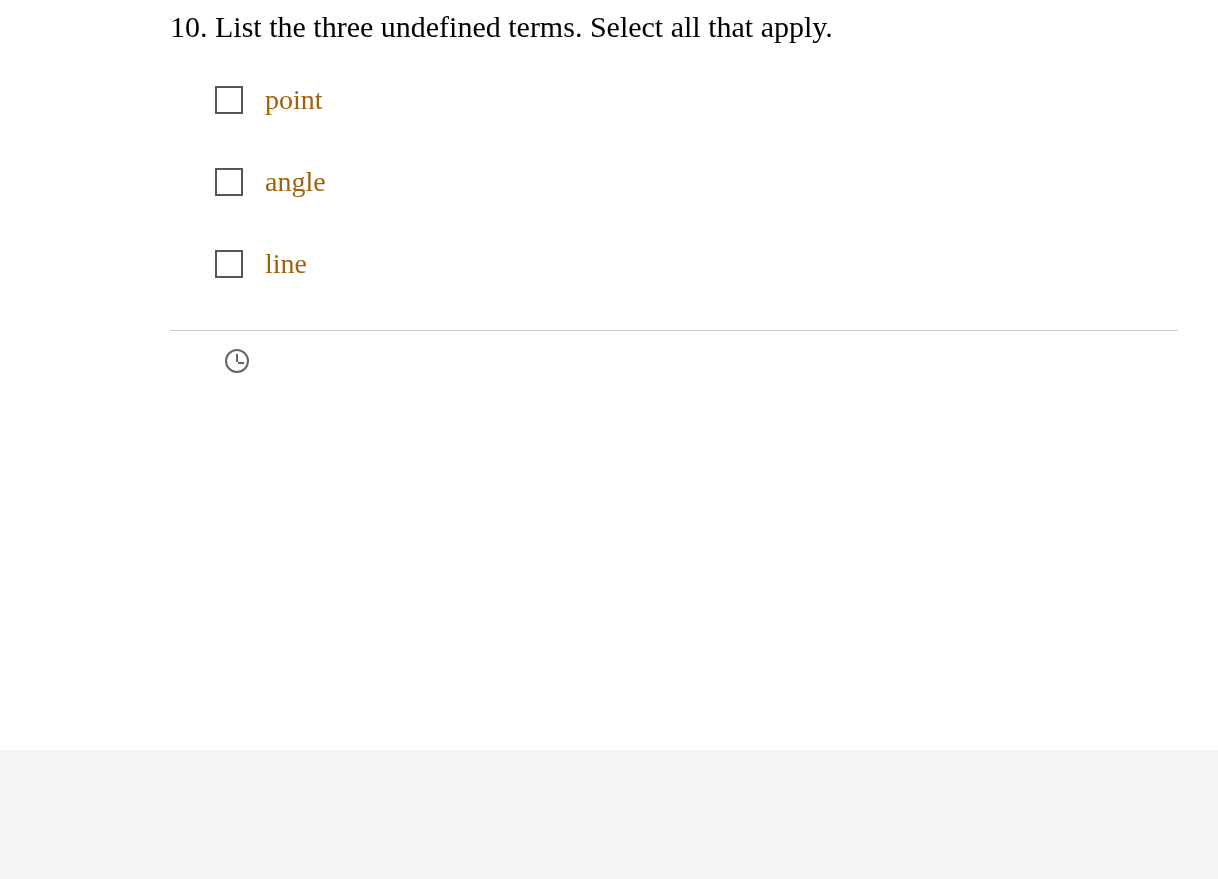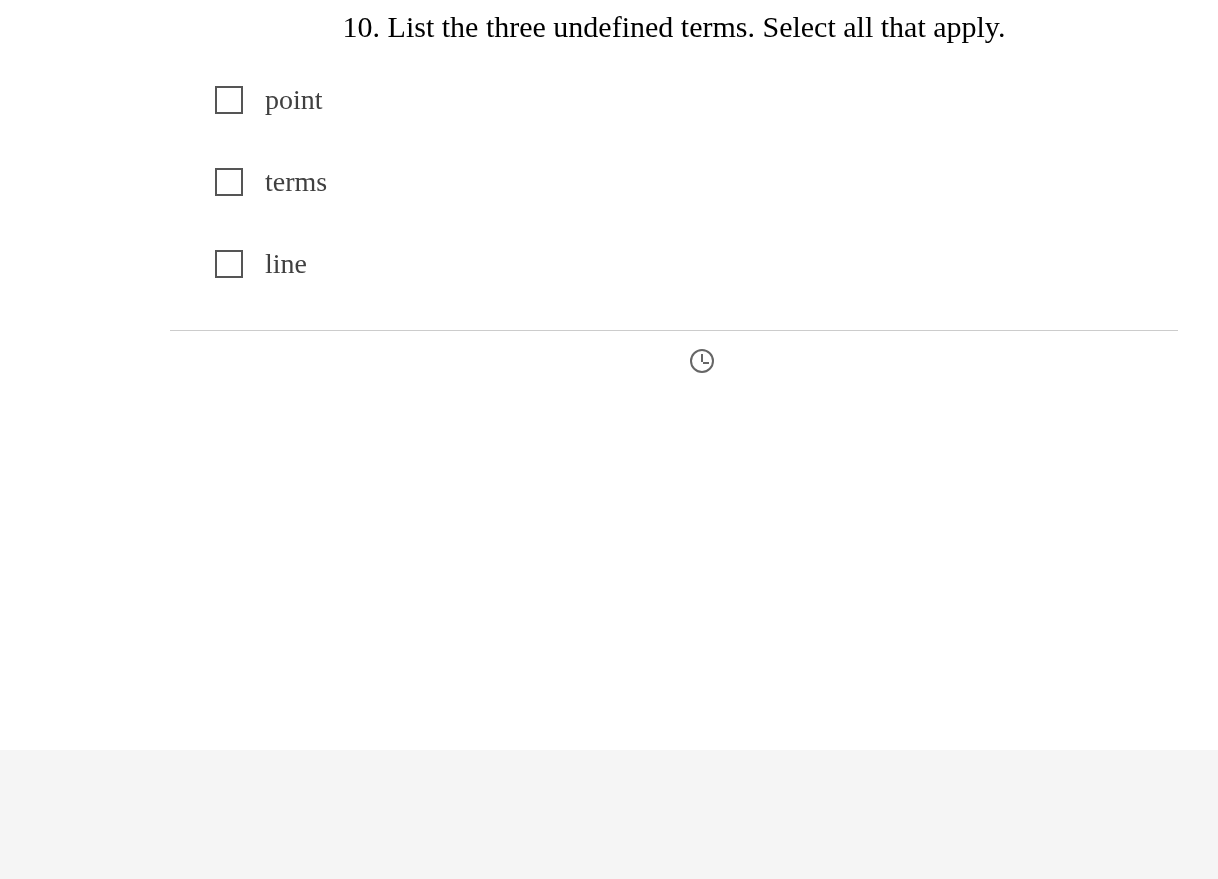--- a/index.html
+++ b/index.html
@@ -12,21 +12,20 @@
       background: #f5f5f5;
       width: 1218px;
       height: 879px;
       position: relative;
     }
     .screen-content {
       background: #ffffff;
       padding: 10px 40px 20px 170px;
       height: 750px;
       width: 100%;
-      text-align: center;
     }
     .question-text {
       font-size: 30px;
       color: #000;
       margin-bottom: 40px;
       font-family: Georgia, 'Times New Roman', serif;
     }
     .options-container {
       padding-left: 45px;
     }
@@ -39,21 +38,21 @@
       width: 28px;
       height: 28px;
       border: 2px solid #555;
       background: #fff;
       margin-right: 22px;
       cursor: pointer;
       flex-shrink: 0;
     }
     .option-label {
       font-size: 28px;
-      color: #404040;
+      color: #a16207;
       font-family: Georgia, 'Times New Roman', serif;
     }
     .footer-bar {
       border-top: 1px solid #ccc;
       padding: 18px 0 0 55px;
       margin-top: 10px;
     }
     .clock-icon {
       width: 24px;
       height: 24px;
@@ -91,21 +90,21 @@
     <span>List the three undefined terms. Select all that apply.</span>
   </div>
 
   <div class="options-container">
     <div class="option-row">
       <div class="checkbox"></div>
       <span class="option-label">point</span>
     </div>
     <div class="option-row">
       <div class="checkbox"></div>
-      <span class="option-label">terms</span>
+      <span class="option-label">angle</span>
     </div>
     <div class="option-row">
       <div class="checkbox"></div>
       <span class="option-label">line</span>
     </div>
   </div>
 
   <div class="footer-bar">
     <span class="clock-icon"></span>
   </div>

